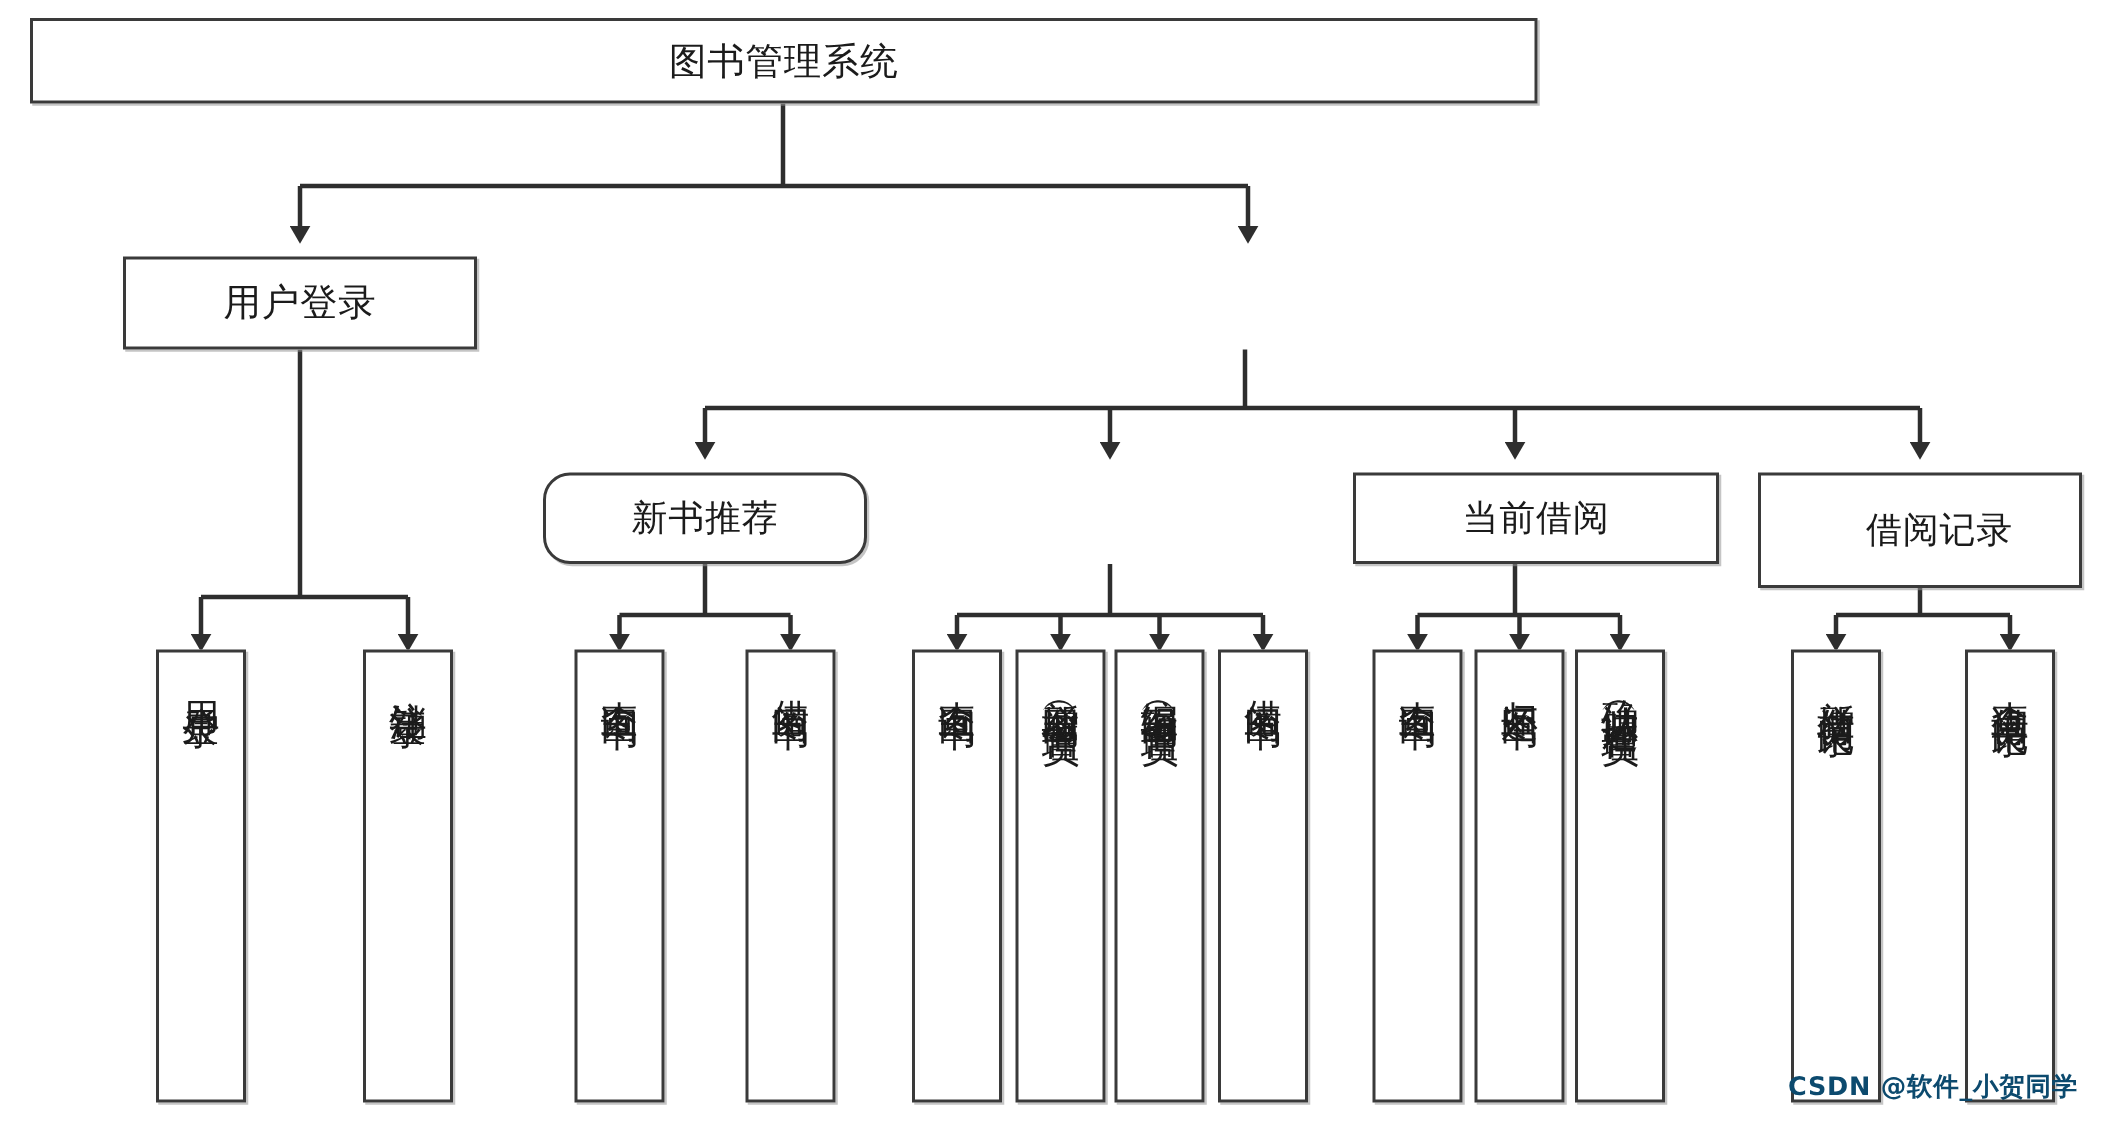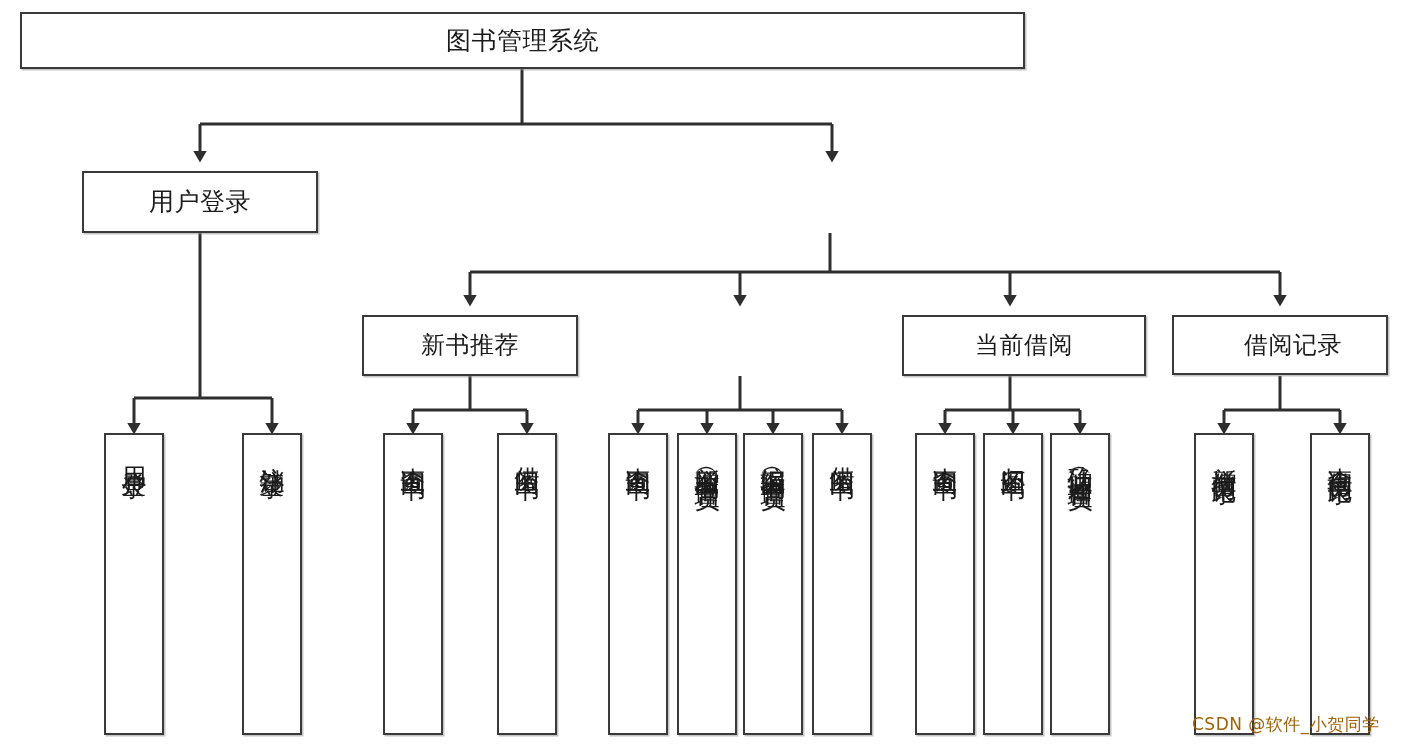--- a/index.html
+++ b/index.html
@@ -43,24 +43,25 @@
     font-size:25px;
     letter-spacing:3px;
     line-height:1;
     white-space:nowrap;
   }
 
   .watermark{
     position:absolute;
     left:1192px;top:713px;
     font-size:17px;
-    color:#a16207;
+    color:#0c4a6e;
     letter-spacing:.5px;
     white-space:nowrap;
     pointer-events:none;
+    font-weight:bold;
   }
 </style>
 </head>
 <body>
 
 <div id="canvas">
 
   <svg class="wires" viewBox="0 0 1405 747" xmlns="http://www.w3.org/2000/svg">
     <defs>
       <marker id="ah" markerWidth="12" markerHeight="14" refX="1.5" refY="7" orient="auto" markerUnits="userSpaceOnUse">
@@ -112,27 +113,27 @@
   </svg>
 
   <div class="node h" style="left:20px;top:12px;width:1005px;height:57px;justify-content:center;">
     <span class="lbl">图书管理系统</span>
   </div>
 
   <div class="node lvl2" style="left:82px;top:171px;width:236px;height:62px;">
     <span class="lbl">用户登录</span>
   </div>
 
-  <div class="node lvl3" style="left:362px;top:315px;width:216px;height:61px;">
+  <div class="node lvl3" style="left:362px;top:315px;width:216px;height:61px;border-radius:18px;">
     <span class="lbl">新书推荐</span>
   </div>
   <div class="node lvl3" style="left:902px;top:315px;width:244px;height:61px;">
     <span class="lbl">当前借阅</span>
   </div>
-  <div class="node lvl3" style="left:1172px;top:315px;width:216px;height:60px;padding-left:26px;">
+  <div class="node lvl3" style="left:1172px;top:315px;width:216px;height:77px;padding-left:26px;">
     <span class="lbl">借阅记录</span>
   </div>
 
   <div class="node leaf" style="left:104px;top:433px;width:60px;height:302px;">
     <span class="lbl">用户登录</span>
   </div>
   <div class="node leaf" style="left:242px;top:433px;width:60px;height:302px;">
     <span class="lbl">注销登录</span>
   </div>
 

